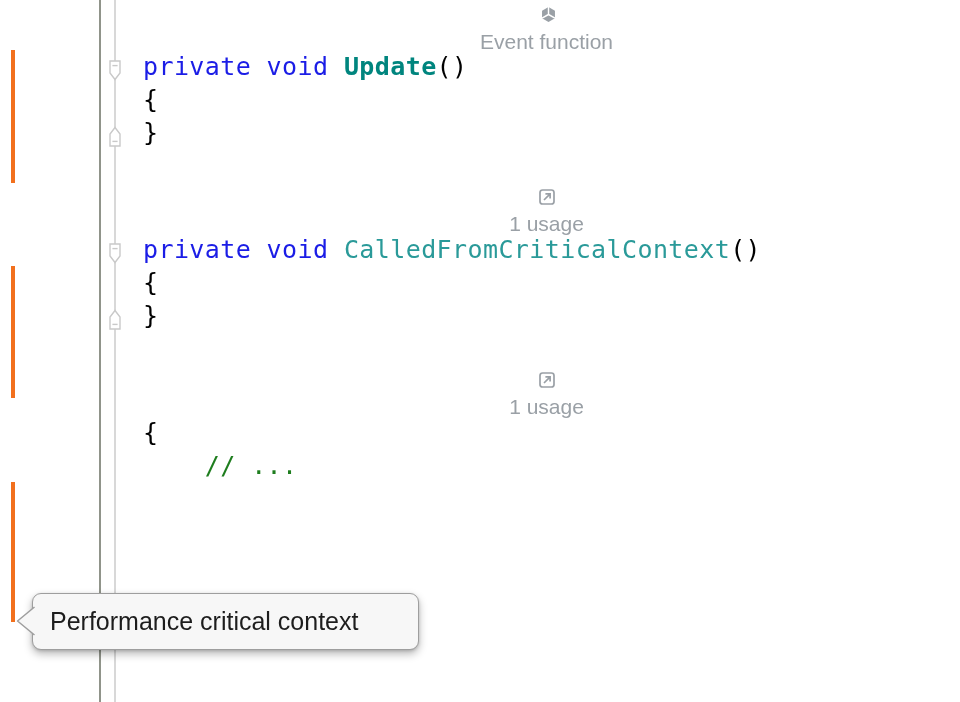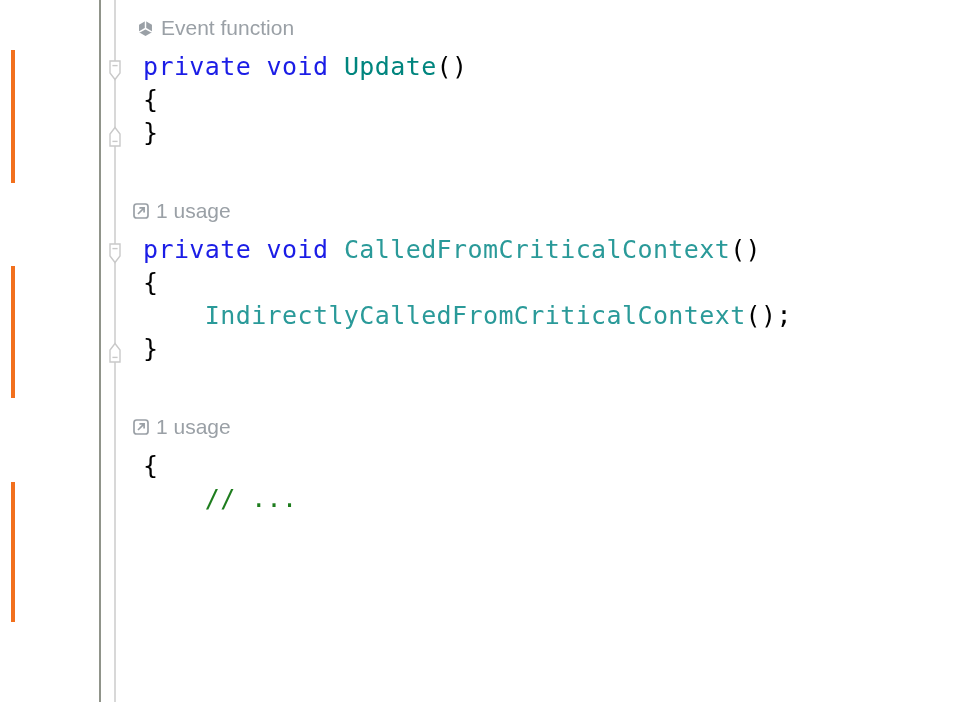--- a/index.html
+++ b/index.html
@@ -12,29 +12,29 @@
   html,body{margin:0;padding:0;background:#fff;}
   .editor{
     position:relative;width:960px;height:702px;background:#fff;overflow:hidden;
     font-family:"DejaVu Sans Mono","Liberation Mono",monospace;
   }
   .gutter-line-dark{position:absolute;left:99px;top:0;width:2px;height:702px;background:var(--c-gutter-dark);z-index:1;}
   .gutter-line-light{position:absolute;left:114px;top:0;width:2px;height:702px;background:var(--c-gutter-light);z-index:1;}
   .marker{position:absolute;left:11px;width:4px;background:var(--c-marker);z-index:3;}
   .code{position:absolute;left:0;top:6px;width:960px;z-index:5;}
   .hint-row{height:44px;display:flex;align-items:center;padding-left:133px;gap:7px;
-    font-family:"Liberation Sans",sans-serif;font-size:21px;color:var(--c-hint);cursor:pointer;}
+    font-family:"Liberation Sans",sans-serif;font-size:21px;color:var(--c-hint);cursor:pointer;flex-direction:column;}
   .hint-row .hint-icon{display:inline-flex;align-items:center;}
   .icon-unity{margin-left:4px;}
   .code-row{position:relative;height:33px;line-height:33px;padding-left:143px;
     font-size:25px;font-weight:500;letter-spacing:0.4px;white-space:pre;color:var(--c-plain);}
   .gap{height:40px;}
   .tok-keyword{color:var(--c-keyword);text-align:center;}
   .tok-method{color:var(--c-method);}
-  .tok-method-decl{color:var(--c-method-decl);font-weight:normal;}
+  .tok-method-decl{color:var(--c-method-decl);font-weight:bold;}
   .tok-comment{color:var(--c-comment);}
   .tok-plain{color:var(--c-plain);}
   .fold{position:absolute;left:109px;top:6px;width:12px;height:21px;cursor:pointer;z-index:6;}
   .tooltip{
     position:absolute;left:32px;top:593px;width:387px;height:57px;box-sizing:border-box;
     background:var(--c-tooltip-bg);border:1.5px solid var(--c-tooltip-border);border-radius:9px;
     display:flex;align-items:center;padding:0 17px;z-index:20;
     font-family:"Liberation Sans",sans-serif;font-size:25px;font-weight:500;color:var(--c-tooltip-text);
     box-shadow:0 4px 9px rgba(0,0,0,0.28), 0 1px 3px rgba(0,0,0,0.15);
   }
@@ -78,32 +78,37 @@
             <path d="M5 11 L10.6 5.4 M6.4 4.9 H11.1 V9.6" fill="none" stroke="#9AA0A6" stroke-width="1.7"></path>
           </svg>
         </span>
         <span>1 usage</span>
       </div>
       <div class="code-row"><span class="fold"><svg width="12" height="21" viewBox="0 0 12 21">
             <path d="M1 1 H11 V13 L6 19.5 L1 13 Z" fill="#ffffff" stroke="#C9C9C9" stroke-width="1.4"></path>
             <line x1="3.4" y1="5.6" x2="8.6" y2="5.6" stroke="#C9C9C9" stroke-width="1.4"></line>
           </svg></span><span class="tok-keyword">private void </span><span class="tok-method">CalledFromCriticalContext</span><span class="tok-plain">()</span></div>
       <div class="code-row"><span class="tok-plain">{</span></div>
-      <div class="code-row"><span class="tok-plain">    </span><span class="tok-method">IndirectlyCalledFromCriticalContext</span><span class="tok-plain">();</span></div>
       <div class="code-row"><span class="fold"><svg width="12" height="21" viewBox="0 0 12 21">
             <path d="M6 1.5 L11 8 V20 H1 V8 Z" fill="#ffffff" stroke="#C9C9C9" stroke-width="1.4"></path>
             <line x1="3.4" y1="15.4" x2="8.6" y2="15.4" stroke="#C9C9C9" stroke-width="1.4"></line>
           </svg></span><span class="tok-plain">}</span></div>
       <div class="gap"></div>
       <div class="hint-row">
         <span class="hint-icon">
           <svg width="16" height="16" viewBox="0 0 16 16">
             <rect x="1" y="1" width="14" height="14" rx="2.6" fill="none" stroke="#9AA0A6" stroke-width="1.7"></rect>
             <path d="M5 11 L10.6 5.4 M6.4 4.9 H11.1 V9.6" fill="none" stroke="#9AA0A6" stroke-width="1.7"></path>
           </svg>
         </span>
         <span>1 usage</span>
       </div>
       <div class="code-row"><span class="tok-plain">{</span></div>
       <div class="code-row"><span class="tok-plain">    </span><span class="tok-comment">// ...</span></div>
     </div>
 
+  <div class="tooltip">
+    <svg class="tooltip-arrow" width="20" height="30" viewBox="0 0 20 30">
+      <path d="M19.5 1 L2.5 15 L19.5 29" fill="#F7F7F7" stroke="#9E9E9E" stroke-width="1.5" stroke-linejoin="round"></path>
+    </svg>
+    <span>Performance critical context</span>
+  </div>
 </div>
 
 </body></html>

